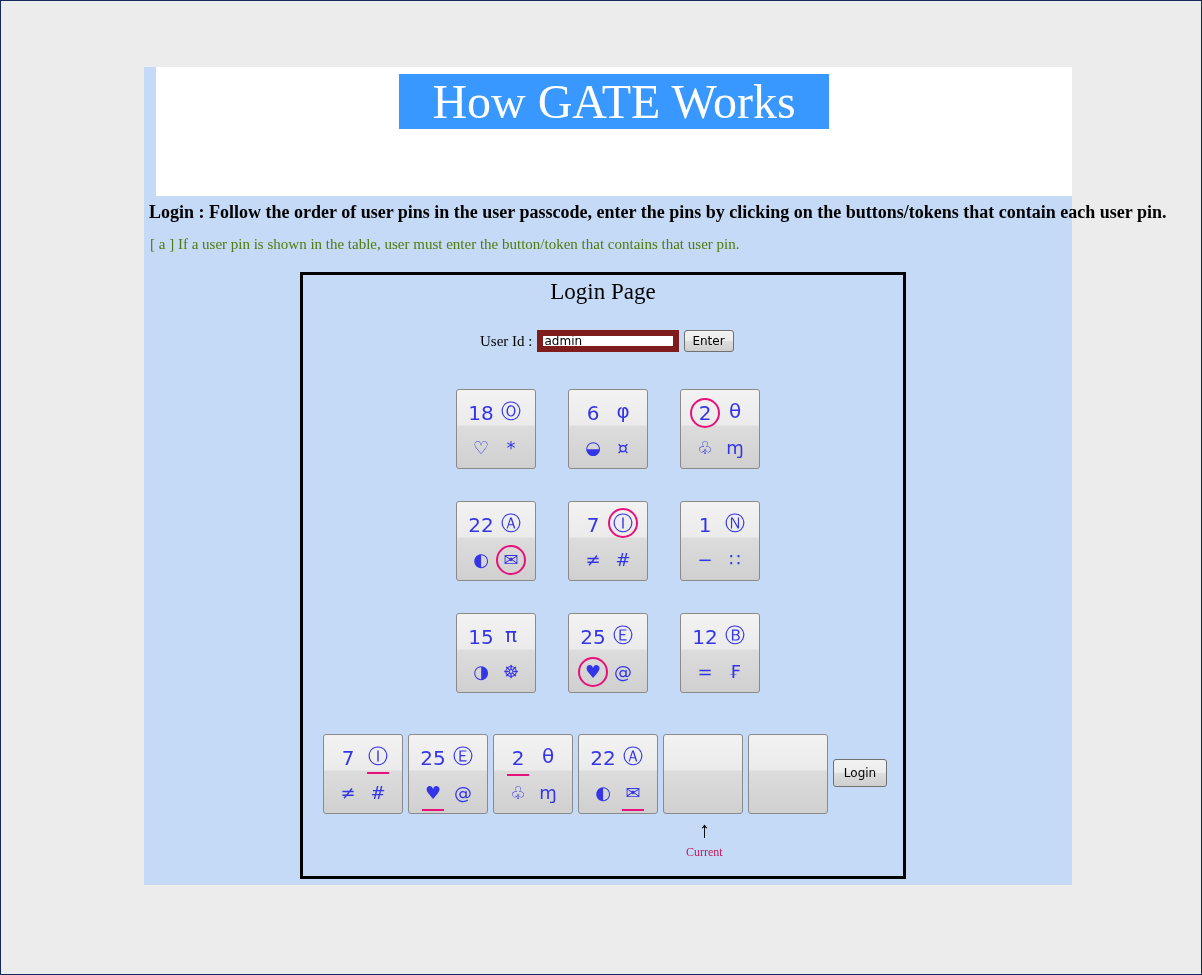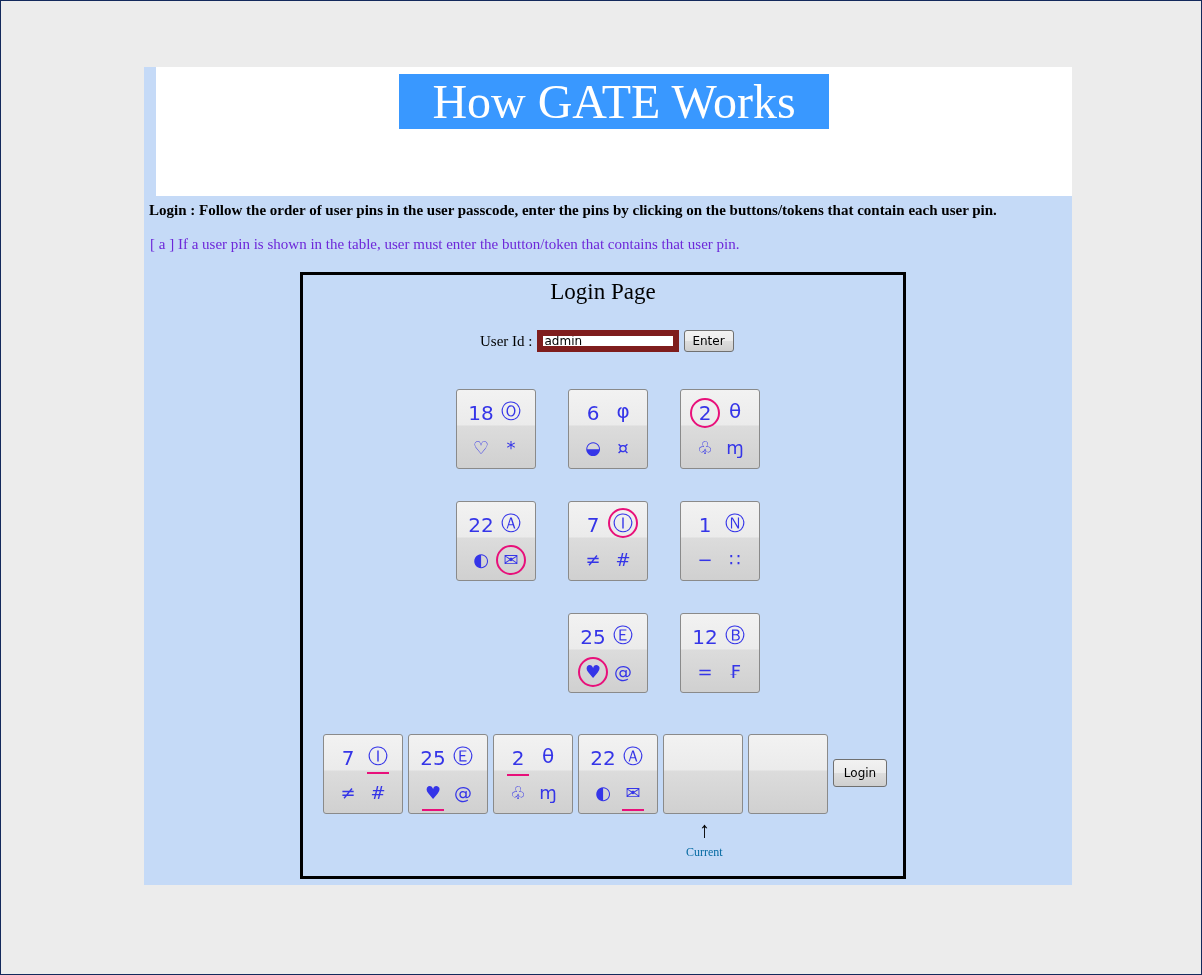--- a/index.html
+++ b/index.html
@@ -12,22 +12,22 @@
   .page { position: absolute; left: 143px; top: 66px; width: 916px; height: 818px; background: #c5daf7; padding-left: 12px; }
   .header { background: #ffffff; height: 129px; position: relative; }
   .title-box {
     position: absolute; left: 243px; top: 7px; width: 430px; height: 55px;
     background: #3998ff; color: #fff; font-size: 48px; line-height: 55px; text-align: center;
   }
   .subtitle-box {
     position: absolute; left: 373px; top: 75px; width: 169px; height: 44px;
     background: #3998ff; color: #fff; font-size: 31px; line-height: 44px; text-align: center;
   }
-  .instr-bold { position: absolute; left: 5px; top: 135px; font-size: 15px; font-weight: bold; color: #000; white-space: nowrap; }
-  .instr-a { position: absolute; left: 6px; top: 169px; font-size: 15px; color: #6d28d9; white-space: nowrap; }
+  .instr-bold { position: absolute; left: 5px; top: 135px; font-size: 18px; font-weight: bold; color: #000; white-space: nowrap; }
+  .instr-a { position: absolute; left: 6px; top: 169px; font-size: 15px; color: #4d7c0f; white-space: nowrap; }
   .login-frame {
     position: absolute; left: 156px; top: 205px; width: 600px; height: 601px;
     border: 3px solid #000; box-sizing: content-box;
   }
   .login-title { position: absolute; left: 0; right: 0; top: 4px; text-align: center; font-size: 23px; color: #000; }
   .uid-row { position: absolute; left: 177px; top: 55px; display: flex; align-items: center; }
   .uid-label { font-size: 15px; color: #000; margin-right: 4px; }
   .uid-input {
     width: 138px; height: 20px; border: 6px solid #7f1d1d; background: #fff;
     font-family: "DejaVu Sans", sans-serif; font-size: 12px; padding: 0 2px; box-sizing: border-box; width: 142px; height: 22px;
@@ -54,21 +54,21 @@
   .c2 { left: 9px; top: 44px; font-size: 18px; }
   .c3 { left: 39px; top: 44px; font-size: 18px; }
   .circled::after {
     content: ""; position: absolute; left: 0; top: -1px; width: 30px; height: 30px;
     border: 2px solid #e8107a; border-radius: 50%; box-sizing: border-box;
   }
   .underlined::after {
     content: ""; position: absolute; left: 4px; bottom: -4px; width: 22px; height: 2px; background: #e8107a;
   }
   .arrow { position: absolute; left: 396px; top: 544px; font-size: 22px; color: #000; line-height: 22px; }
-  .current-label { position: absolute; left: 383px; top: 570px; font-size: 12px; color: #0369a1; }
+  .current-label { position: absolute; left: 383px; top: 570px; font-size: 12px; color: #be185d; }
   .login-btn { position: absolute; left: 530px; top: 484px; width: 54px; height: 28px; }
 </style>
 </head>
 <body>
 
 <div class="page">
   <div class="header">
     <div class="title-box">How GATE Works</div>
   </div>
   <div class="instr-bold">Login : Follow the order of user pins in the user passcode, enter the pins by clicking on the buttons/tokens that contain each user pin.</div>
@@ -113,20 +113,26 @@
       <span class="cell c2">≠</span>
       <span class="cell c3">#</span>
     </div>
     <div class="token" style="left:377px;top:226px">
       <span class="cell c0">1</span>
       <span class="cell c1">Ⓝ</span>
       <span class="cell c2">−</span>
       <span class="cell c3">∷</span>
     </div>
 
+    <div class="token" style="left:153px;top:338px">
+      <span class="cell c0">15</span>
+      <span class="cell c1">π</span>
+      <span class="cell c2">◑</span>
+      <span class="cell c3">☸</span>
+    </div>
     <div class="token" style="left:265px;top:338px">
       <span class="cell c0">25</span>
       <span class="cell c1">Ⓔ</span>
       <span class="cell c2 circled">♥</span>
       <span class="cell c3">@</span>
     </div>
     <div class="token" style="left:377px;top:338px">
       <span class="cell c0">12</span>
       <span class="cell c1">Ⓑ</span>
       <span class="cell c2">=</span>

